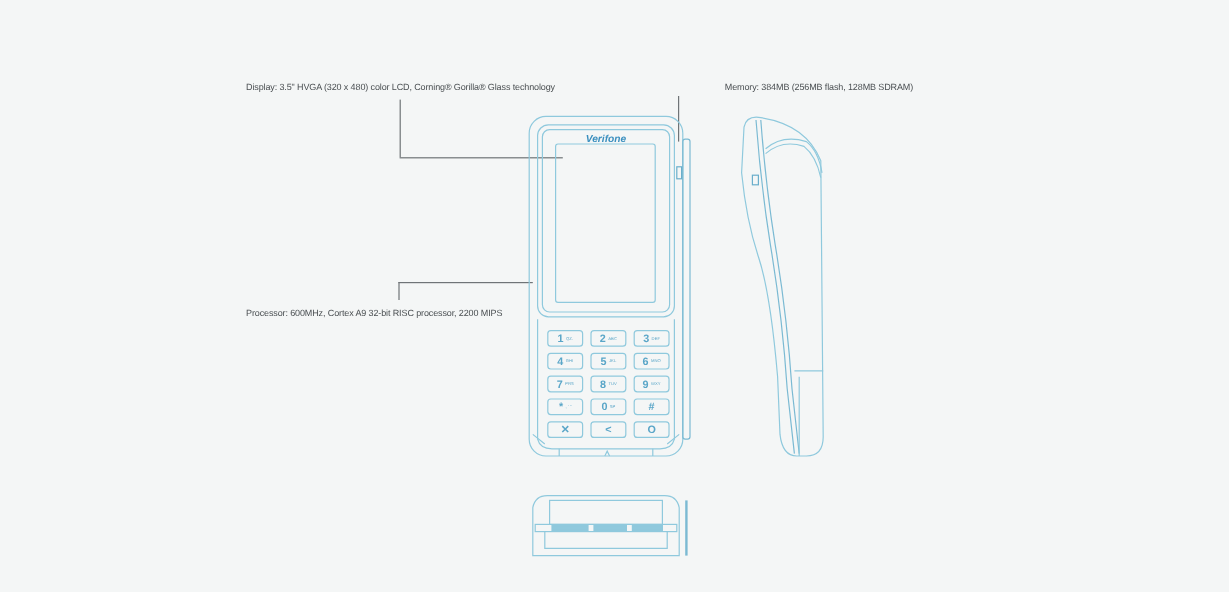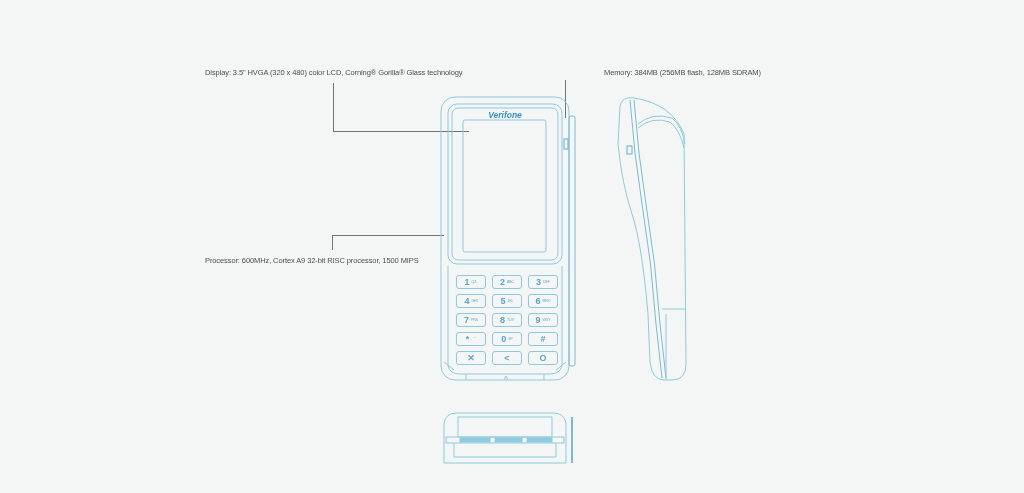--- a/index.html
+++ b/index.html
@@ -6,21 +6,21 @@
   body { width:1024px; height:493px; background:#f4f6f6; position:relative; overflow:hidden; font-family:"Liberation Sans", sans-serif; }
   .label { position:absolute; font-size:7.5px; color:#4a4f52; white-space:nowrap; letter-spacing:-0.1px; }
   .line { position:absolute; background:#6f7477; }
   svg { position:absolute; }
 </style>
 </head>
 <body>
 
 <div class="label" style="left:205px; top:68px;">Display: 3.5" HVGA (320 x 480) color LCD, Corning® Gorilla® Glass technology</div>
 <div class="label" style="left:588px; top:68px;margin-left:16px;">Memory: 384MB (256MB flash, 128MB SDRAM)</div>
-<div class="label" style="left:205px; top:256px;">Processor: 600MHz, Cortex A9 32-bit RISC processor, 1500 MIPS</div>
+<div class="label" style="left:205px; top:256px;">Processor: 600MHz, Cortex A9 32-bit RISC processor, 2200 MIPS</div>
 
 <div class="line" style="left:333px; top:83px; width:1px; height:48px;"></div>
 <div class="line" style="left:333px; top:131px; width:136px; height:1px;"></div>
 <div class="line" style="left:565px; top:80px; width:1px; height:38px;"></div>
 <div class="line" style="left:332px; top:235px; width:1px; height:15px;"></div>
 <div class="line" style="left:332px; top:235px; width:112px; height:1px;"></div>
 
 <svg style="left:438px; top:94px;" width="140" height="290" viewBox="0 0 140 290">
   <g fill="none" stroke="#8fc9dd" stroke-width="1">
     <rect x="3" y="3" width="128" height="283" rx="14"></rect>

